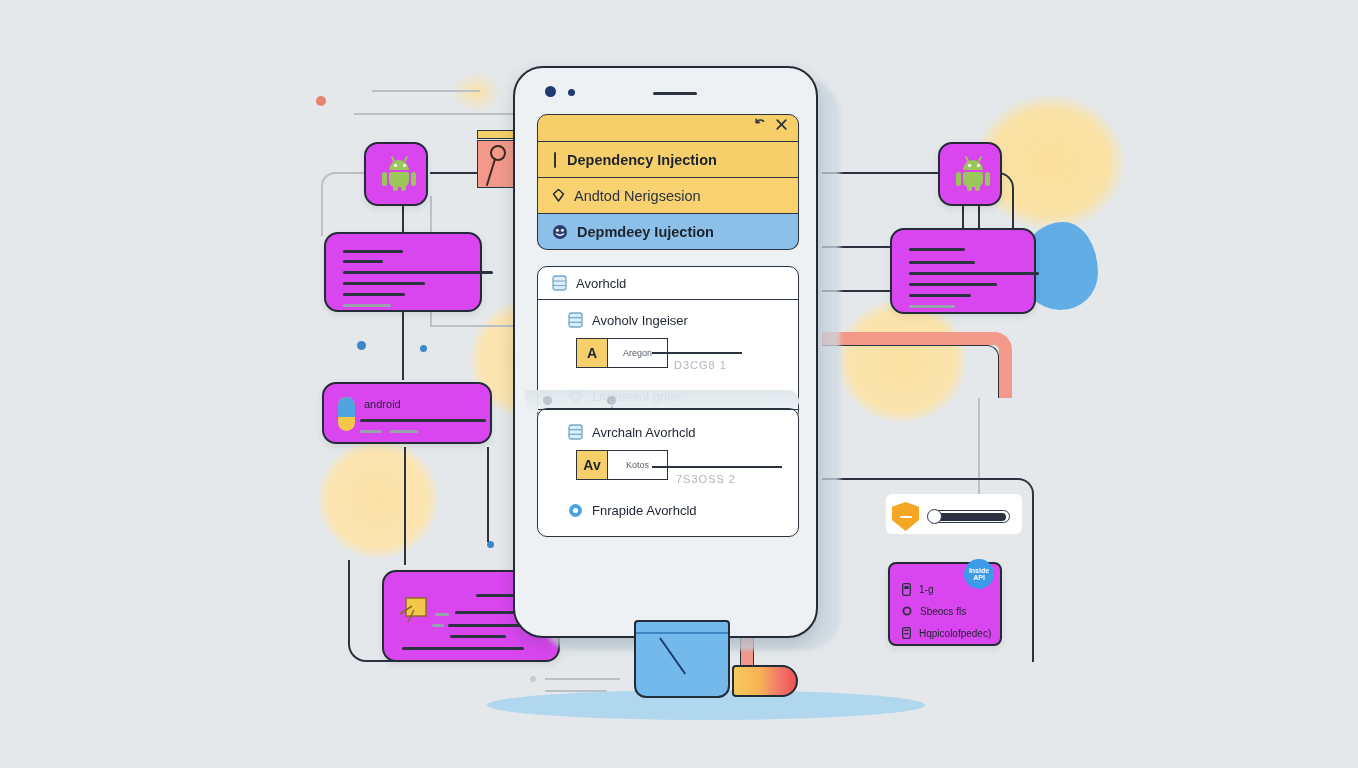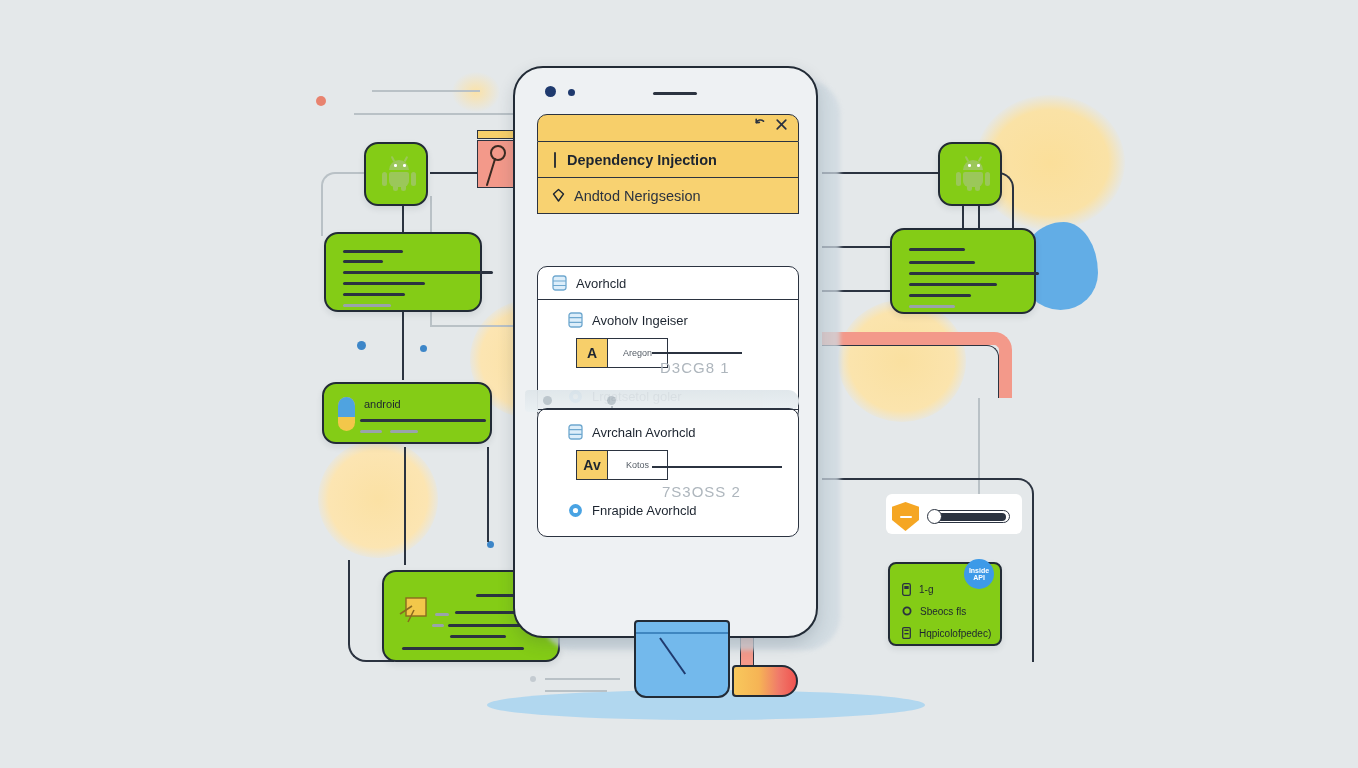--- a/index.html
+++ b/index.html
@@ -45,21 +45,21 @@
     border-radius:0 18px 0 0;box-sizing:border-box;
     outline:0;}
   .salmon-pipe::before,.salmon-pipe::after{content:"";position:absolute;}
   .salmon-outline{position:absolute;left:822px;top:332px;width:190px;height:66px;
     border-top:1.5px solid #2b3340;border-right:1.5px solid #2b3340;border-radius:0 24px 0 0;box-sizing:border-box;}
   .salmon-outline2{position:absolute;left:822px;top:345px;width:177px;height:53px;
     border-top:1.5px solid #2b3340;border-right:1.5px solid #2b3340;border-radius:0 12px 0 0;box-sizing:border-box;}
   .salmon-drop{position:absolute;left:740px;top:630px;width:14px;height:56px;background:#f3998a;border-left:1.5px solid #2b3340;border-right:1.5px solid #2b3340;box-sizing:border-box;}
 
   
-  .card{position:absolute;background:#84cc16;border:2px solid #222b36;border-radius:14px;
+  .card{position:absolute;background:#d946ef;border:2px solid #222b36;border-radius:14px;
     box-shadow:0 3px 6px rgba(40,50,60,.10);box-sizing:border-box;padding-left:6px;}
 
   .txtline{height:3px;background:#2b3340;border-radius:2px;}
   .txtline.grey{background:#9aa3ab;}
 
   
   .android{width:34px;height:30px;position:relative;}
   .android .head{position:absolute;left:7px;top:0;width:20px;height:10px;
     background:#9bc75a;border-radius:10px 10px 0 0;}
   .android .eye{position:absolute;top:4px;width:2.6px;height:2.6px;background:#fff;border-radius:50%;}
@@ -103,21 +103,21 @@
   .panel2{position:absolute;left:22px;top:340px;width:262px;background:#fff;
     border:1.5px solid #2b3340;border-radius:10px;box-sizing:border-box;}
   .panel-row{display:flex;align-items:center;gap:9px;padding:0 14px;height:32px;font-size:13px;color:#1d2530;}
   .panel-div{border-top:1.5px solid #2b3340;padding-left:16px;}
   .chip{display:flex;align-items:center;margin:2px 0 2px 22px;width:92px;height:30px;
     border:1.5px solid #2b3340;background:#fff;box-sizing:border-box;}
   .chip .k{width:30px;height:100%;background:#f7cf6a;border-right:1.5px solid #2b3340;
     display:flex;align-items:center;justify-content:center;font-weight:bold;font-size:14px;color:#1d2530;}
   .chip .v{flex:1;display:flex;align-items:center;justify-content:center;font-size:9px;color:#555d66;}
   .chip-rule{position:absolute;height:2px;background:#2b3340;}
-  .chip-sub{position:absolute;font-size:15px;color:#aeb6bd;letter-spacing:1px;}
+  .chip-sub{position:absolute;font-size:11px;color:#aeb6bd;letter-spacing:1px;margin-left:14px;}
 
   .ghost-bar{position:absolute;left:10px;top:322px;width:274px;height:22px;
     background:linear-gradient(180deg,#dfe6ea,#eaf0f3);border-radius:4px 12px 12px 4px;opacity:.95;}
   .ghost-dot{position:absolute;width:9px;height:9px;border-radius:50%;background:#b9c3ca;top:6px;}
 
   
   #stand{position:absolute;left:634px;top:620px;width:96px;height:78px;background:#73b9ec;
     border:2px solid #222b36;border-radius:4px 4px 12px 12px;box-sizing:border-box;}
   #stand-line{position:absolute;left:23px;top:16px;width:2px;height:44px;background:#1f3a6e;
     transform:rotate(-35deg);transform-origin:top center;}
@@ -355,20 +355,31 @@
 
       <div class="modal-row y2">
         <span class="row-ico">
           <svg width="13" height="15" viewBox="0 0 13 15">
               <path d="M6.5 1.5 L11.5 6 L6.5 13 L1.5 6 Z" fill="none" stroke="#1d2530" stroke-width="1.4" stroke-linejoin="round"></path>
             </svg>
         </span>
         <span style="font-weight:normal;color:#2b3340;">Andtod Nerigsesion</span>
       </div>
 
+      <div class="modal-row blue">
+        <span class="row-ico">
+          <svg width="16" height="16" viewBox="0 0 16 16">
+              <circle cx="8" cy="8" r="7" fill="#2b3f6e"></circle>
+              <circle cx="5.4" cy="6.2" r="1.5" fill="#fff"></circle>
+              <circle cx="10.4" cy="6.2" r="1.5" fill="#fff"></circle>
+              <path d="M4.6 10 Q8 12.6 11.4 10" fill="none" stroke="#fff" stroke-width="1.5" stroke-linecap="round"></path>
+            </svg>
+        </span>
+        <span>Depmdeey Iujection</span>
+      </div>
     </div>
 
     <div class="panel">
       <div class="panel-row">
         <span class="mini-ico">
           <svg width="15" height="16" viewBox="0 0 15 16">
               <rect x="1" y="1" width="13" height="14" rx="2.4" fill="#ddeefa" stroke="#6fa8cf" stroke-width="1.3"></rect>
               <path d="M1 6 H14 M1 10.5 H14" stroke="#6fa8cf" stroke-width="1.2"></path>
             </svg>
         </span>
@@ -422,21 +433,21 @@
               </svg>
           </span>
           <span>Avrchaln Avorhcld</span>
         </div>
 
         <div class="chip">
           <div class="k">Av</div>
           <div class="v">Kotos</div>
         </div>
         <div class="chip-rule" style="left:114px;top:56px;width:130px;"></div>
-        <div class="chip-sub" style="left:124px;top:73px;">7S3OSS 2</div>
+        <div class="chip-sub" style="left:124px;top:63px;">7S3OSS 2</div>
 
         <div class="panel-row" style="margin-top:14px;">
           <span class="mini-ico">
             <svg width="15" height="15" viewBox="0 0 15 15">
                 <circle cx="7.5" cy="7.5" r="6.4" fill="#49a3e3"></circle>
                 <circle cx="7.5" cy="7.5" r="2.6" fill="#fff"></circle>
               </svg>
           </span>
           <span>Fnrapide Avorhcld</span>
         </div>

